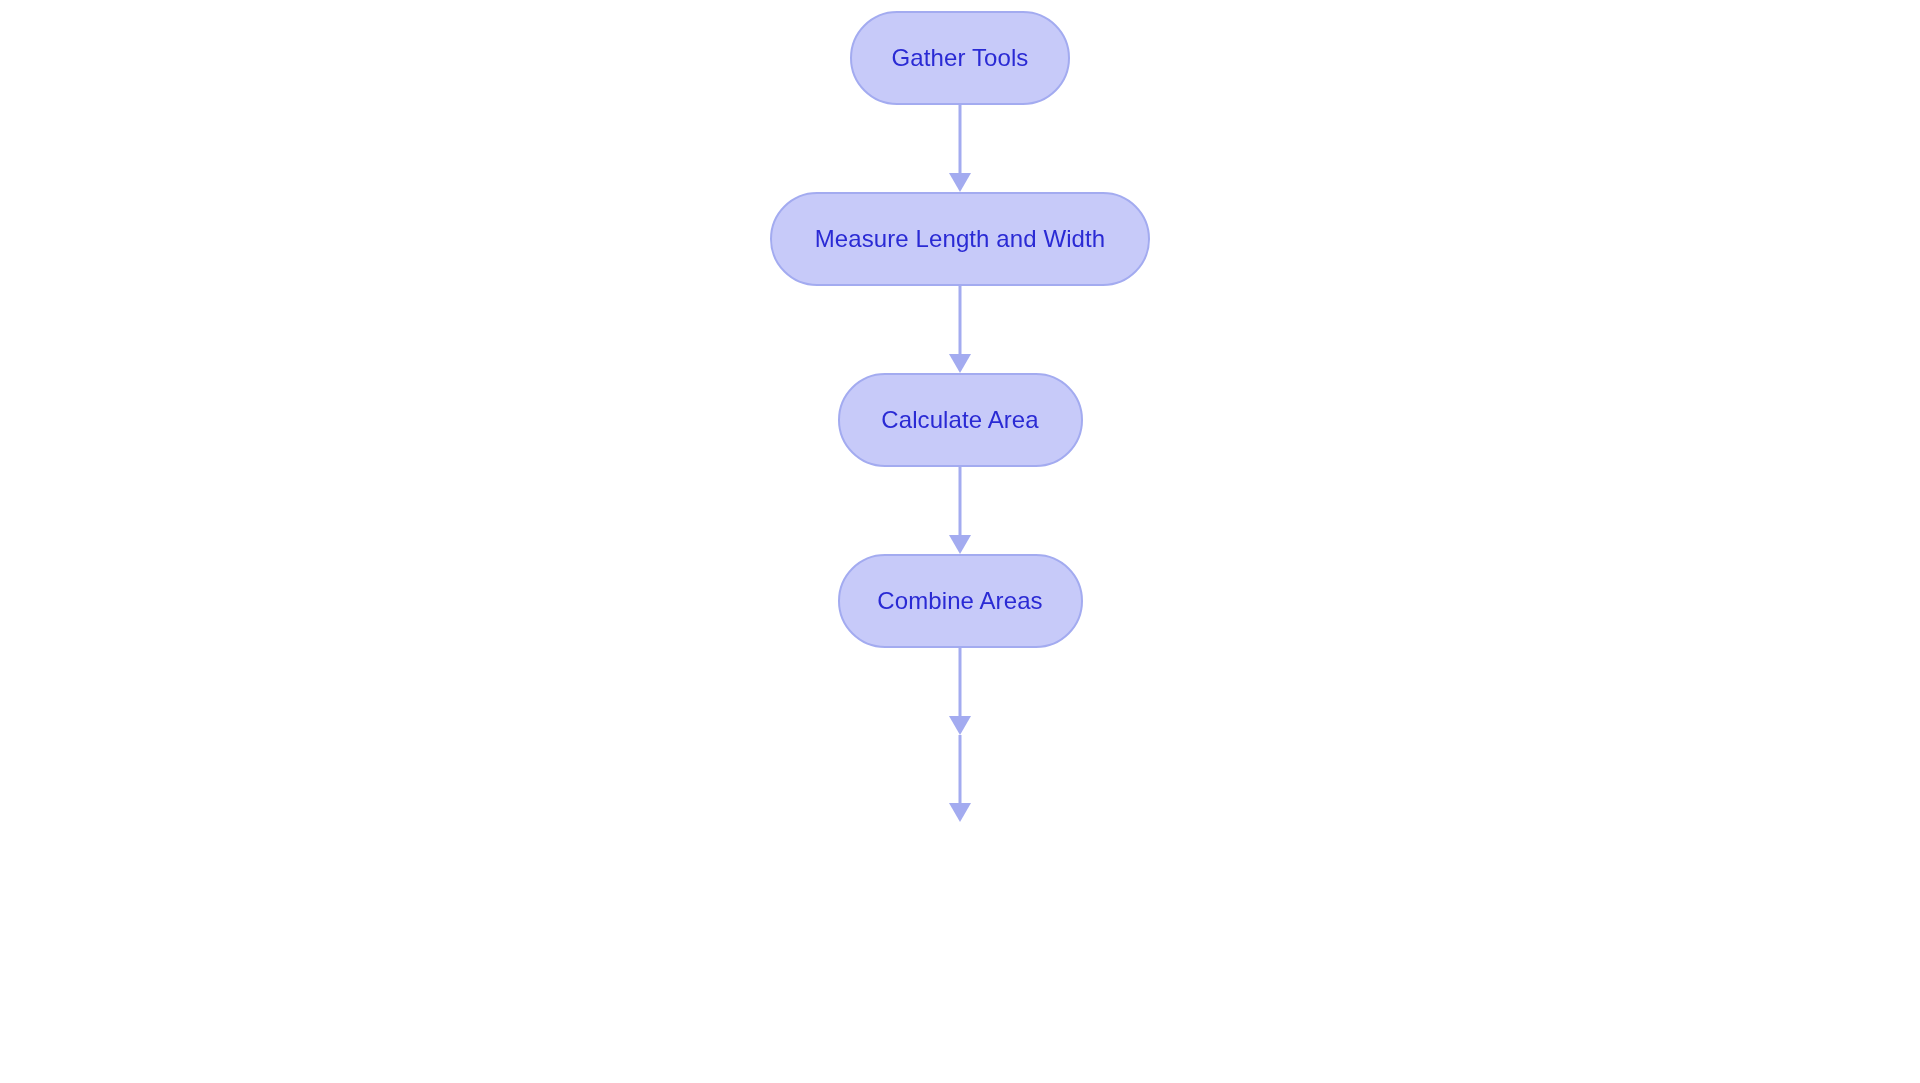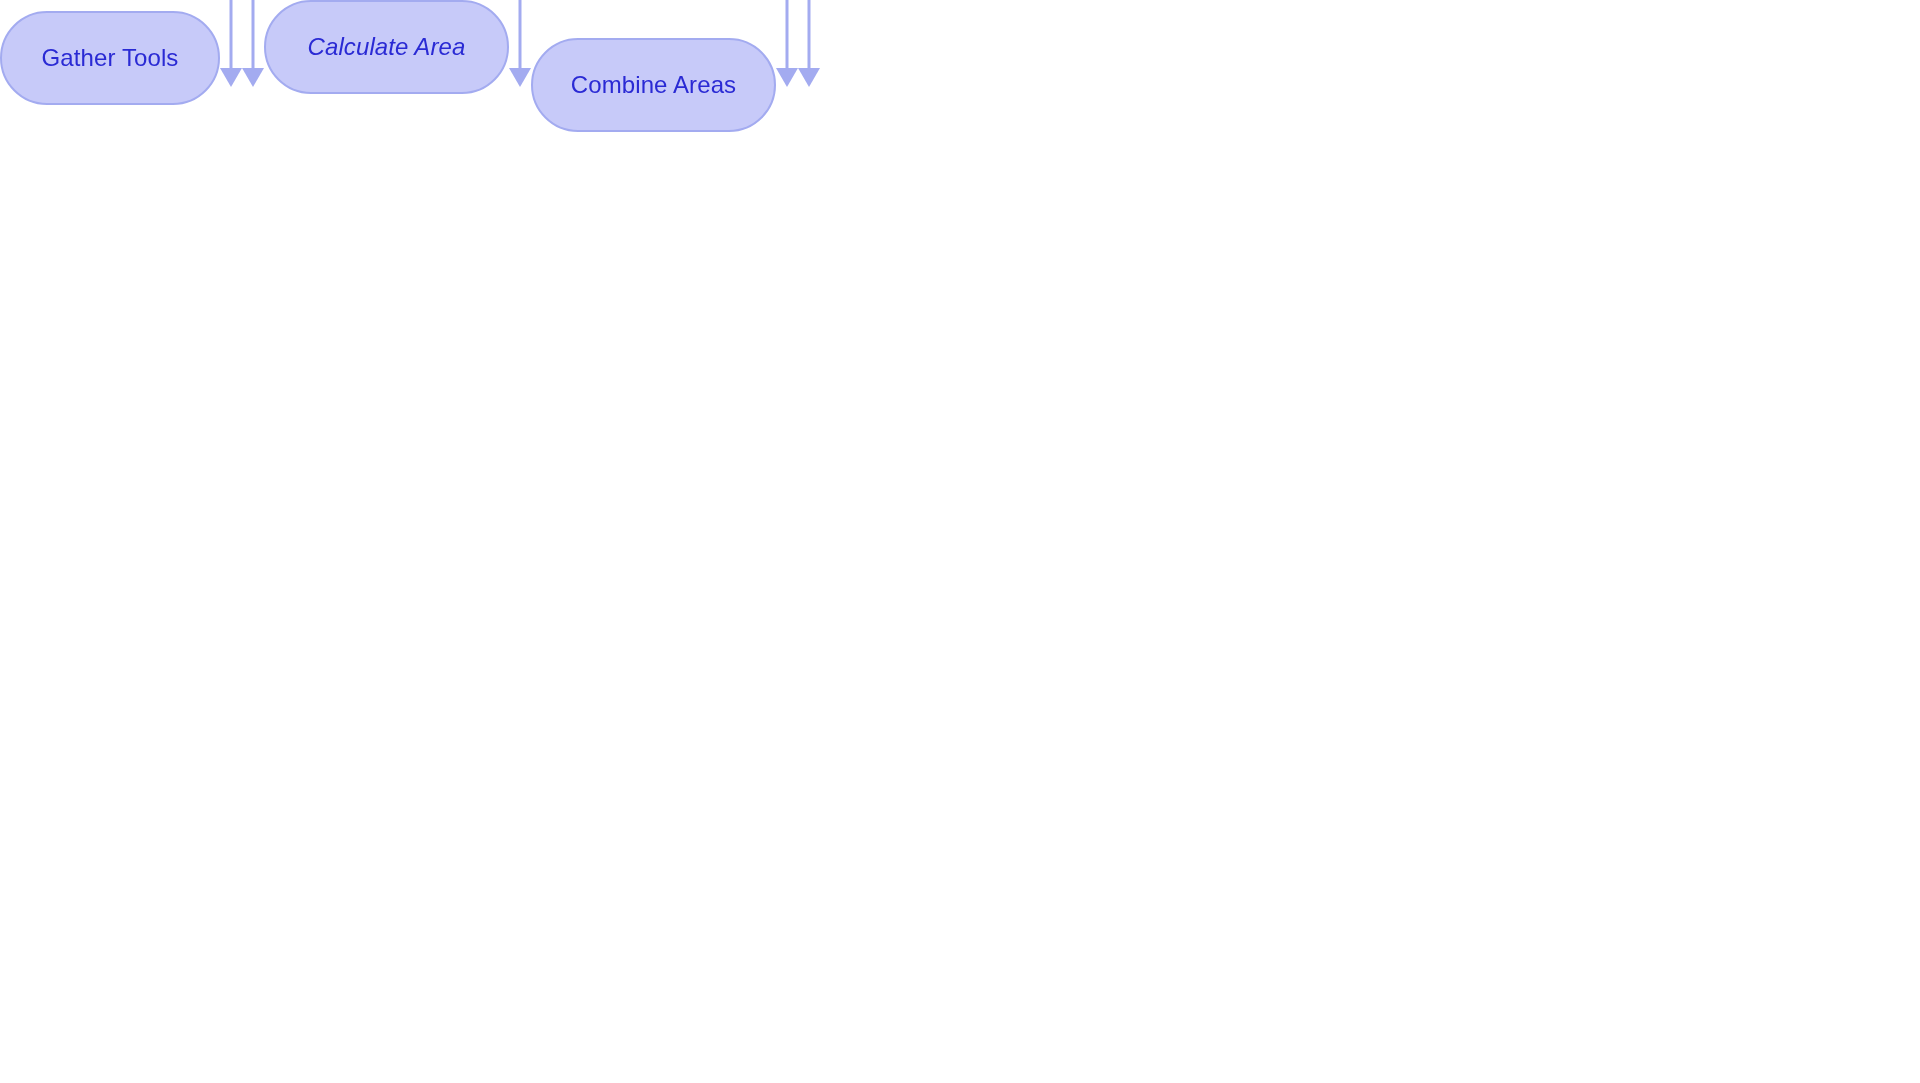--- a/index.html
+++ b/index.html
@@ -22,21 +22,22 @@
     background: #ffffff;
   }
 
   .flow-column {
     position: absolute;
     left: 0;
     top: 0;
     width: 1920px;
     height: 1083px;
     display: flex;
-    flex-direction: row;
+    flex-direction: column;
+    align-items: center;
   }
 
   .node {
     box-sizing: border-box;
     background: #c7caf9;
     border: 2px solid #a3abf0;
     border-radius: 9999px;
     height: 94px;
     display: flex;
     align-items: center;
@@ -51,22 +52,22 @@
     font-weight: 400;
     letter-spacing: 0.1px;
     line-height: 1;
     white-space: nowrap;
     padding: 0 34px;
   }
 
   
   .node.n0 { width: 220px; margin-top: 11px; }
   .node.n1 { width: 380px; }
-  .node.n2 { width: 245px; font-style: italic; }
-  .node.n3 { width: 245px; margin-top: 38px; }
+  .node.n2 { width: 245px; }
+  .node.n3 { width: 245px; }
   .node.n4 { width: 255px; }
   .node.n5 { width: 275px; }
 
   
   .connector {
     position: relative;
     width: 22px;
     height: 87px;
     flex: 0 0 auto;
     display: block;
@@ -100,20 +101,23 @@
 
     <div class="node n0">
       <span class="node-label">Gather Tools</span>
     </div>
 
     <div class="connector">
       <div class="line"></div>
       <div class="head"></div>
     </div>
 
+    <div class="node n1">
+      <span class="node-label">Measure Length and Width</span>
+    </div>
 
     <div class="connector">
       <div class="line"></div>
       <div class="head"></div>
     </div>
 
     <div class="node n2">
       <span class="node-label">Calculate Area</span>
     </div>
 

